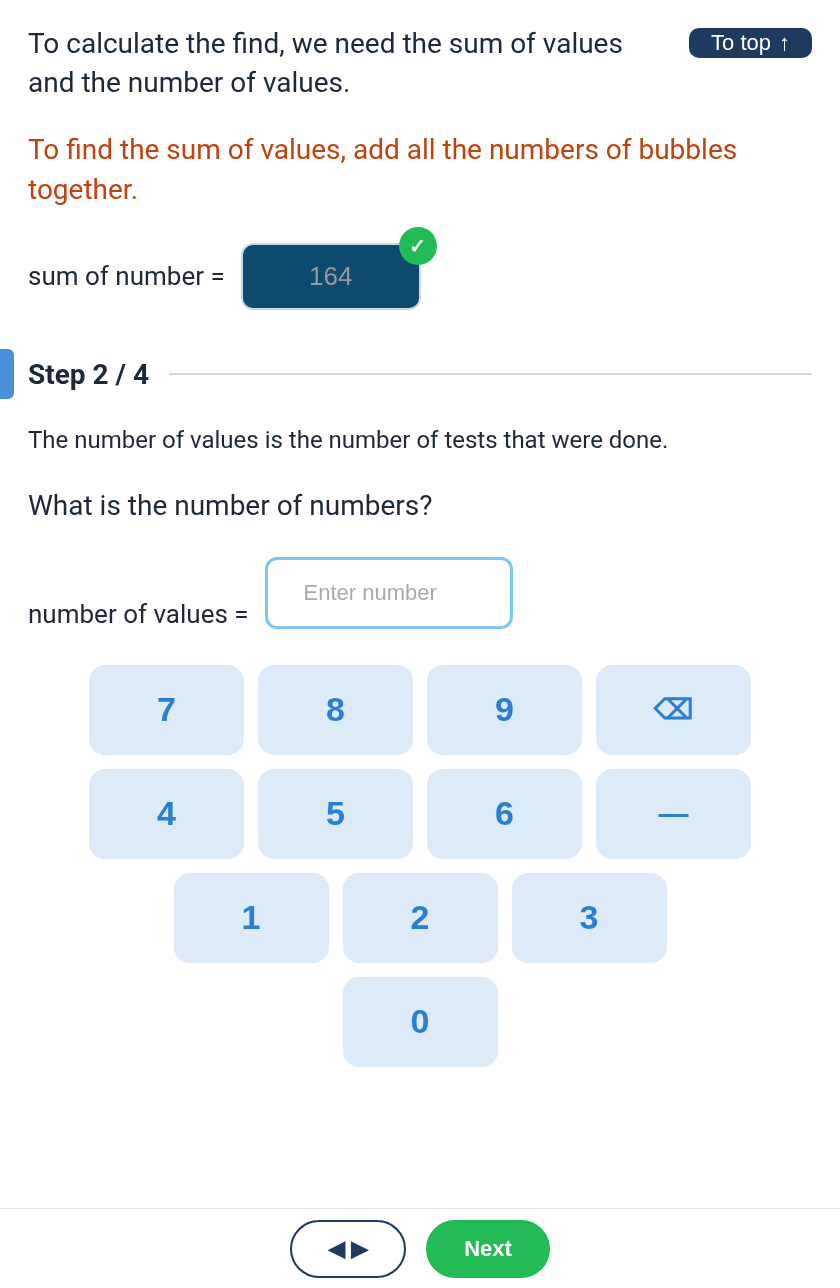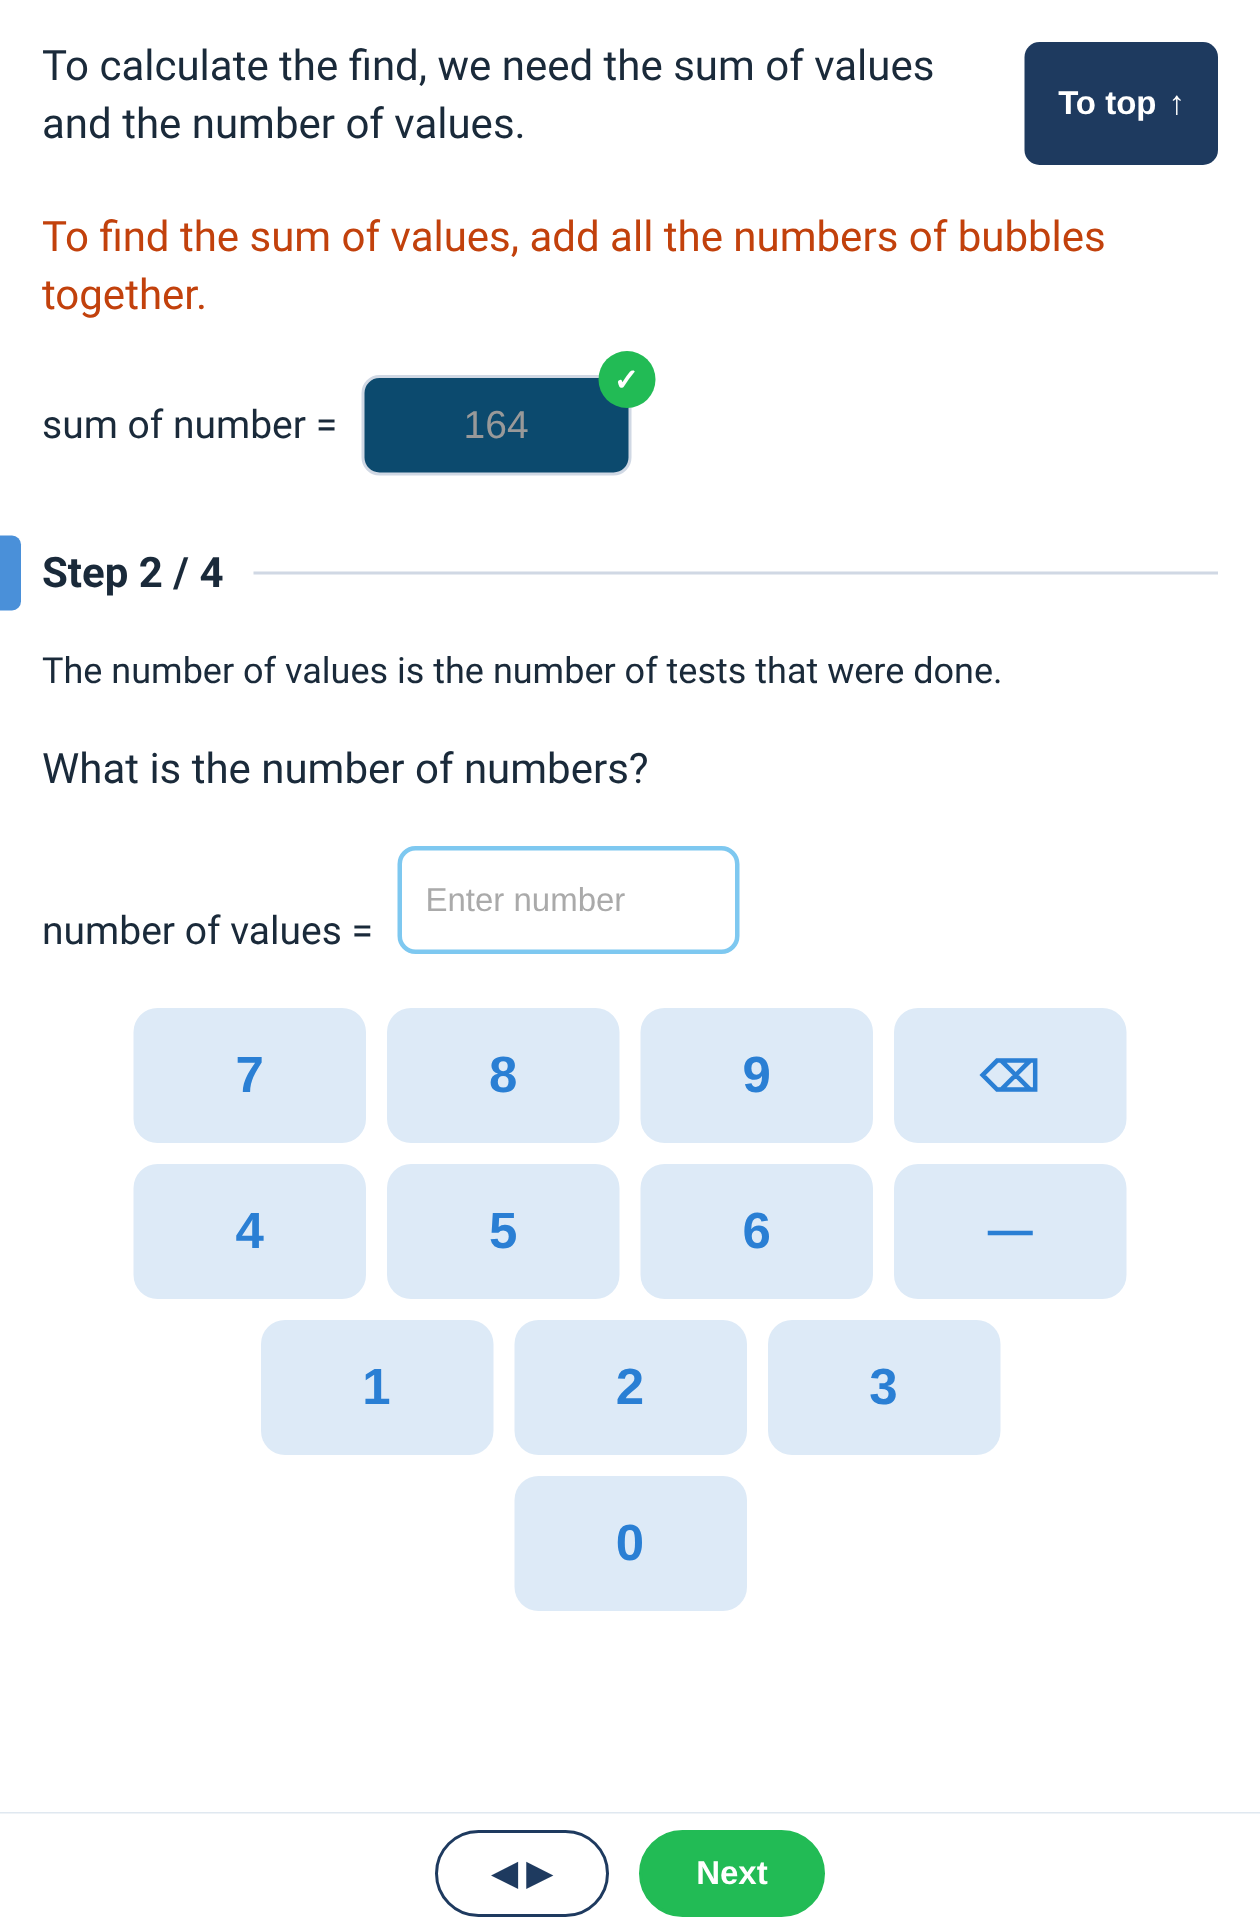--- a/index.html
+++ b/index.html
@@ -36,23 +36,23 @@
       color: #1a2a3a;
       flex: 1;
       padding-right: 20px;
     }
 
     .to-top-button {
       background: #1e3a5f;
       color: #ffffff;
       border: none;
       border-radius: 10px;
-      padding: 28px 22px;
+      padding: 2px 22px;
       font-size: 22px;
-      font-weight: 700;
+      font-weight: 400;
       cursor: pointer;
       display: flex;
       align-items: flex-end;
       gap: 8px;
       white-space: nowrap;
       flex-shrink: 0;
       margin-top: 4px;
     }
 
     .to-top-button .arrow-icon {
@@ -165,24 +165,24 @@
     .number-equation-row {
       display: flex;
       align-items: flex-end;
       gap: 16px;
       margin-bottom: 36px;
     }
 
     .number-input-field {
       border: 3px solid #7ec8f0;
       border-radius: 12px;
-      padding: 20px 16px;
+      padding: 20px 36px;
       font-size: 22px;
       color: #aaa;
-      width: 228px;
+      width: 248px;
       text-align: left;
       outline: none;
       background: #fff;
     }
 
     .number-input-field::placeholder {
       color: #aaa;
     }
 
     

